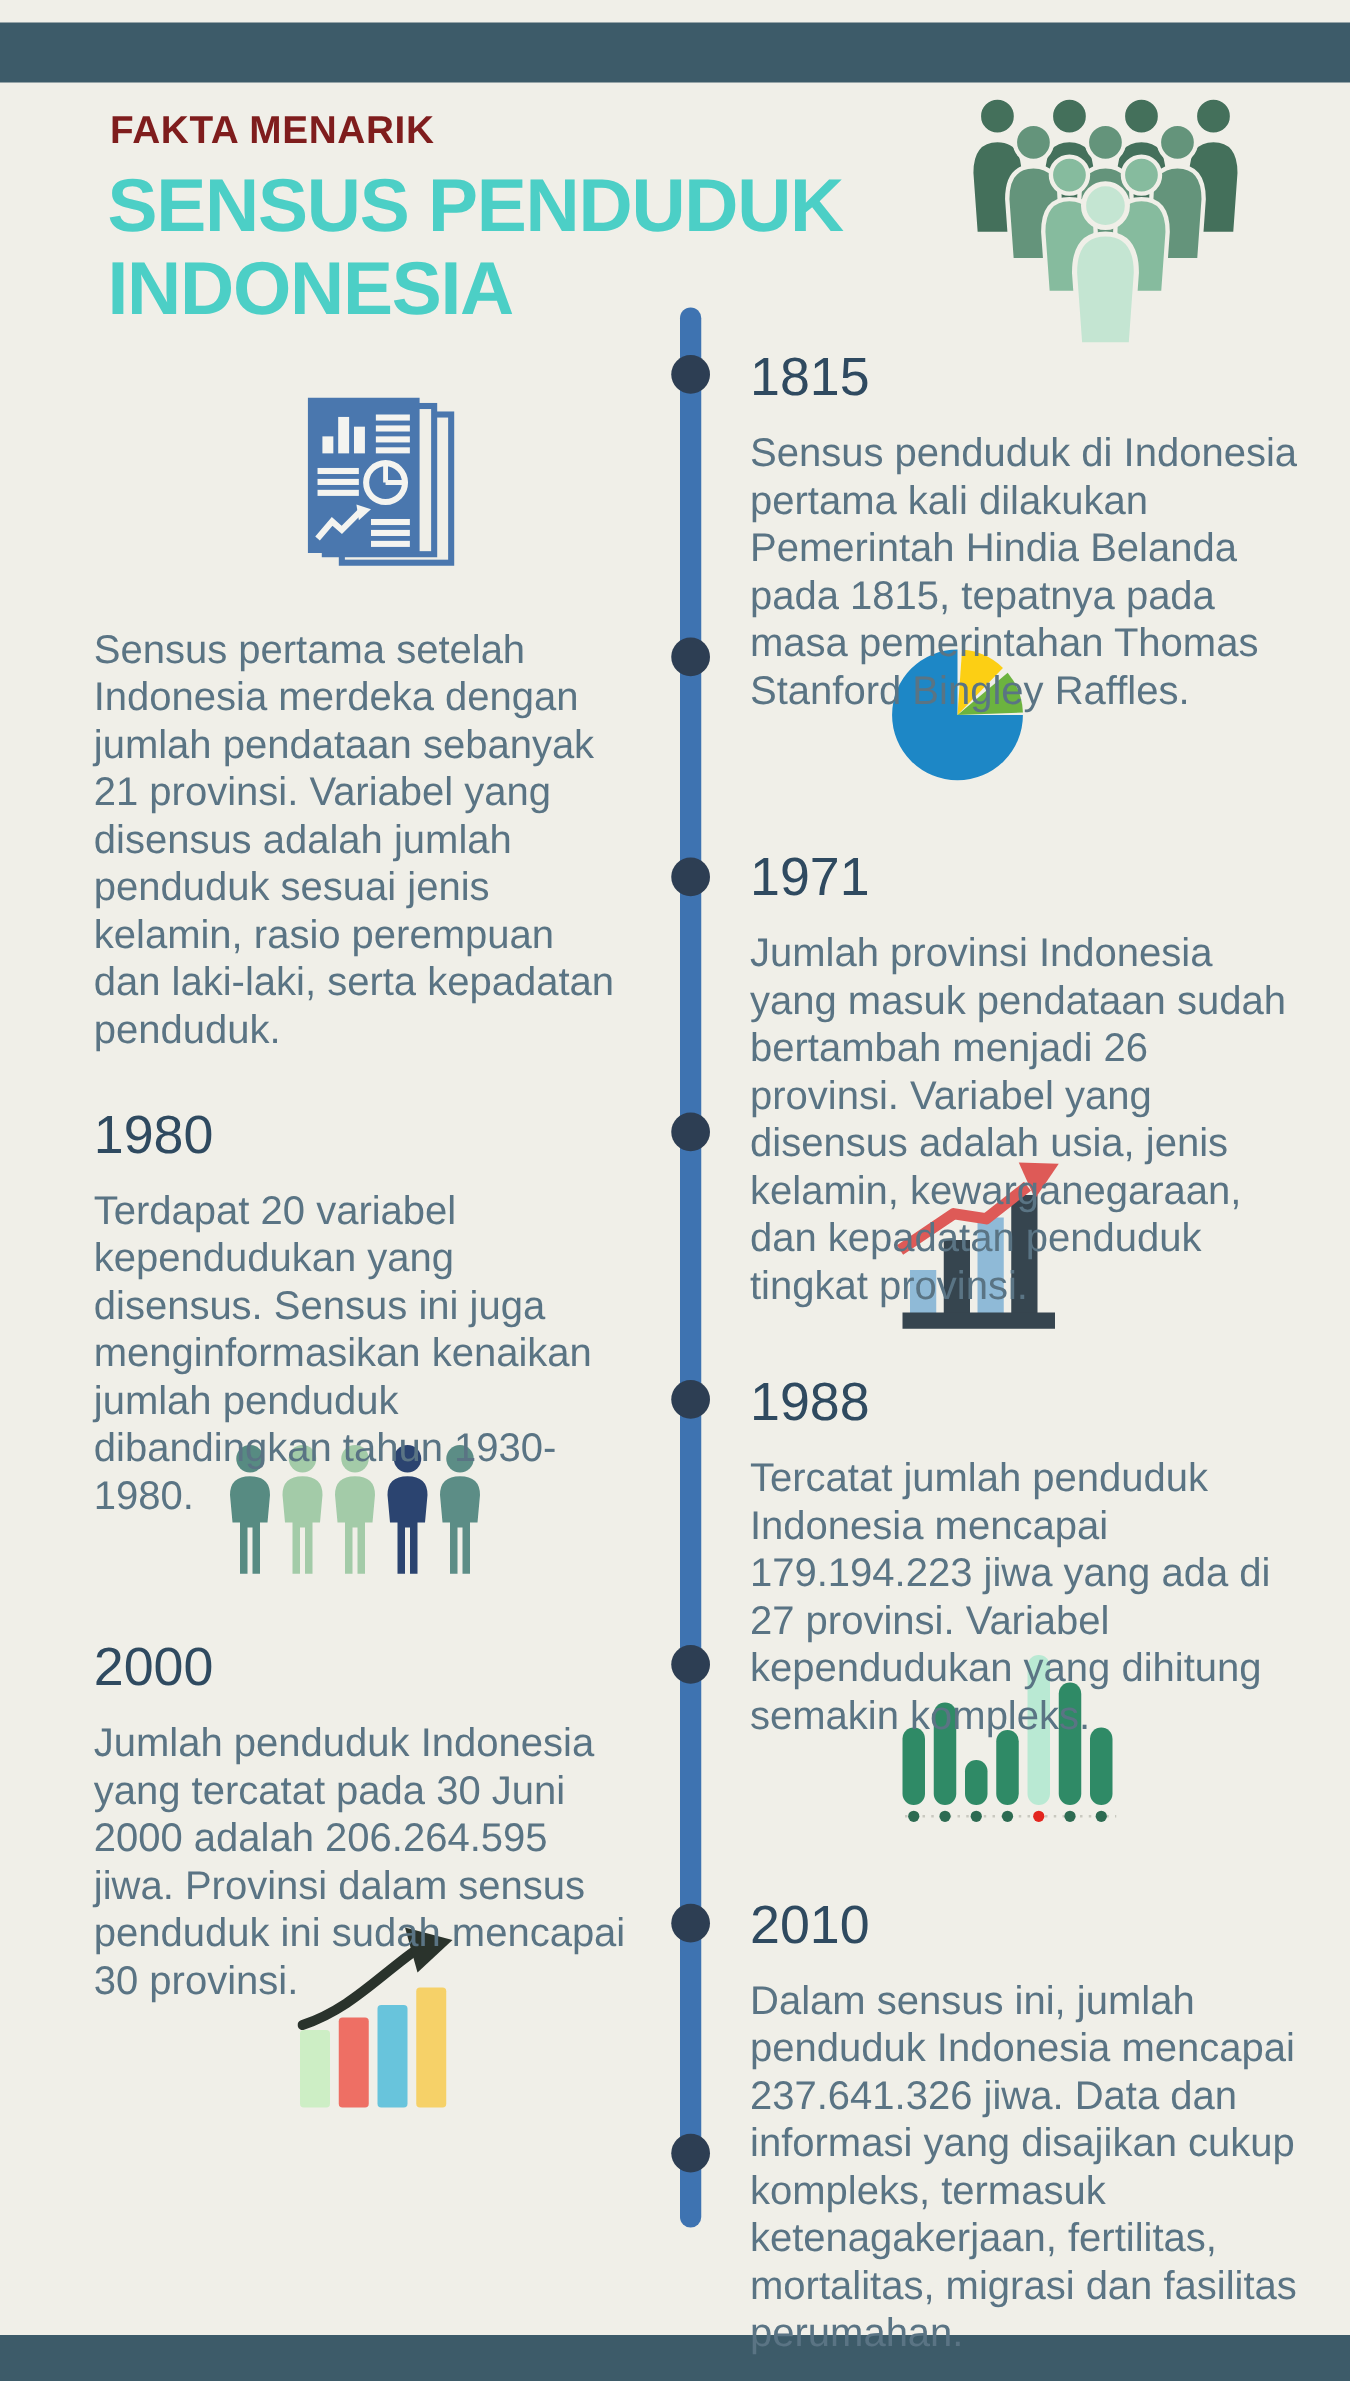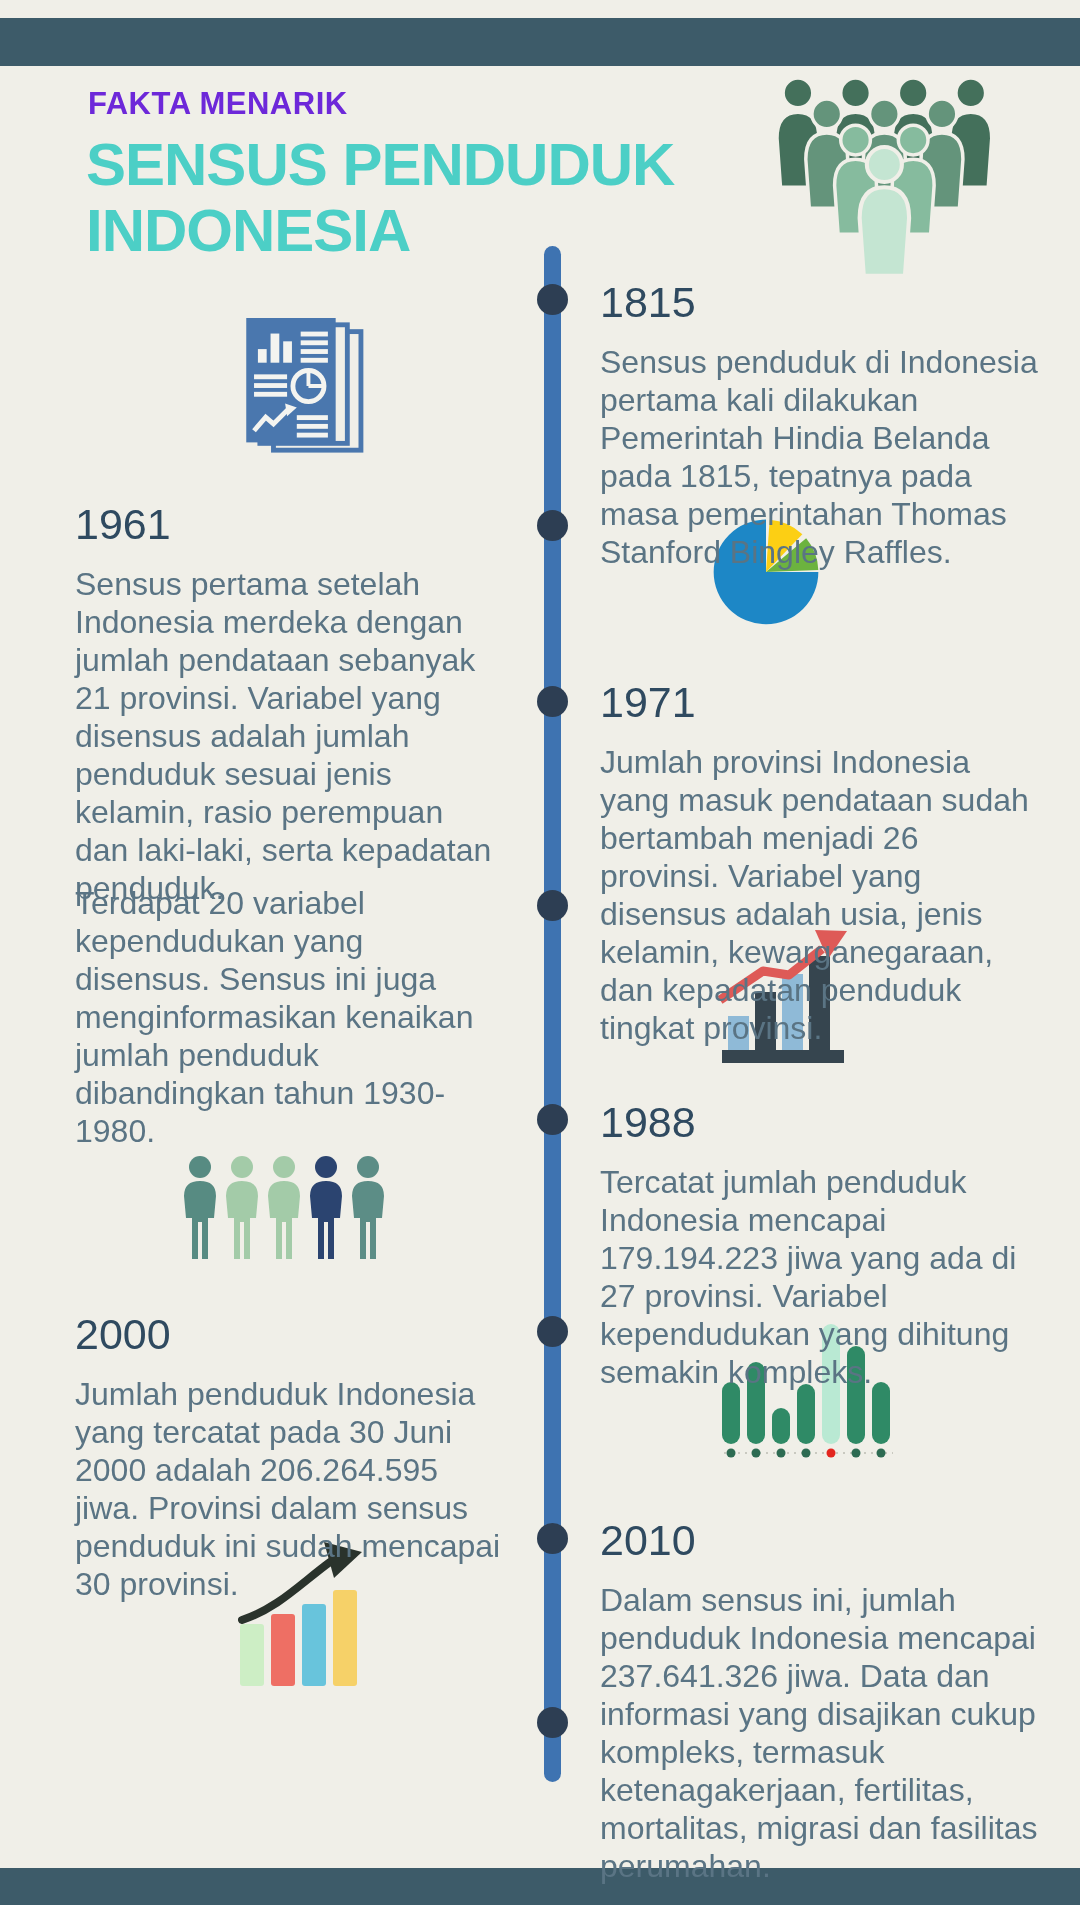--- a/index.html
+++ b/index.html
@@ -2,21 +2,21 @@
 <html><head>
 <meta charset="utf-8">
 <style>
   *{margin:0;padding:0;box-sizing:border-box}
   html,body{background:#f0efe8}
   body{font-family:"Liberation Sans",sans-serif}
   .poster{position:relative;width:1080px;height:1905px;background:#f0efe8;overflow:hidden;margin:0 auto}
   .band{position:absolute;left:0;width:100%;height:48px;background:#3d5b69}
   .band.top{top:18px}
   .band.bottom{top:1868px;height:37px}
-  .kicker{position:absolute;left:88px;top:86px;font-size:31px;font-weight:bold;color:#6d28d9;letter-spacing:.5px}
+  .kicker{position:absolute;left:88px;top:86px;font-size:31px;font-weight:bold;color:#7f1d1d;letter-spacing:.5px}
   .title{position:absolute;left:86px;top:132px;font-size:60px;font-weight:bold;color:#4ccfc6;line-height:1.1;letter-spacing:-1px}
   .tl-line{position:absolute;left:544px;top:246px;width:17px;height:1536px;background:#3e73b1;border-radius:10px}
   .tl-dot{position:absolute;left:537px;width:31px;height:31px;border-radius:50%;background:#2d3e53}
   .entry{position:absolute}
   .entry.left{left:75px;width:430px}
   .entry.right{left:600px;width:440px}
   .entry h2{font-size:43px;font-weight:normal;color:#2f4a60;margin-bottom:16px}
   .entry p{font-size:32px;line-height:38px;color:#5a7484}
   .icon{position:absolute}
 </style>
@@ -158,30 +158,30 @@
   <div class="tl-dot" style="top:1316px"></div>
   <div class="tl-dot" style="top:1523px"></div>
   <div class="tl-dot" style="top:1707px"></div>
 
   <section class="entry right" style="top:278px">
     <h2>1815</h2>
     <p>Sensus penduduk di Indonesia pertama kali dilakukan Pemerintah Hindia Belanda pada 1815, tepatnya pada masa pemerintahan Thomas Stanford Bingley Raffles.</p>
   </section>
 
   <section class="entry left" style="top:500px">
-    <h2>1961</h2>
     <p>Sensus pertama setelah Indonesia merdeka dengan jumlah pendataan sebanyak 21 provinsi. Variabel yang disensus adalah jumlah penduduk sesuai jenis kelamin, rasio perempuan dan laki-laki, serta kepadatan penduduk.</p>
   </section>
 
   <section class="entry right" style="top:678px">
     <h2>1971</h2>
     <p>Jumlah provinsi Indonesia yang masuk pendataan sudah bertambah menjadi 26 provinsi. Variabel yang disensus adalah usia, jenis kelamin, kewarganegaraan, dan kepadatan penduduk tingkat provinsi.</p>
   </section>
 
   <section class="entry left" style="top:884px">
+    <h2>1980</h2>
     <p>Terdapat 20 variabel kependudukan yang disensus. Sensus ini juga menginformasikan kenaikan jumlah penduduk dibandingkan tahun 1930-1980.</p>
   </section>
 
   <section class="entry right" style="top:1098px">
     <h2>1988</h2>
     <p>Tercatat jumlah penduduk Indonesia mencapai 179.194.223 jiwa yang ada di 27 provinsi. Variabel kependudukan yang dihitung semakin kompleks.</p>
   </section>
 
   <section class="entry left" style="top:1310px">
     <h2>2000</h2>

